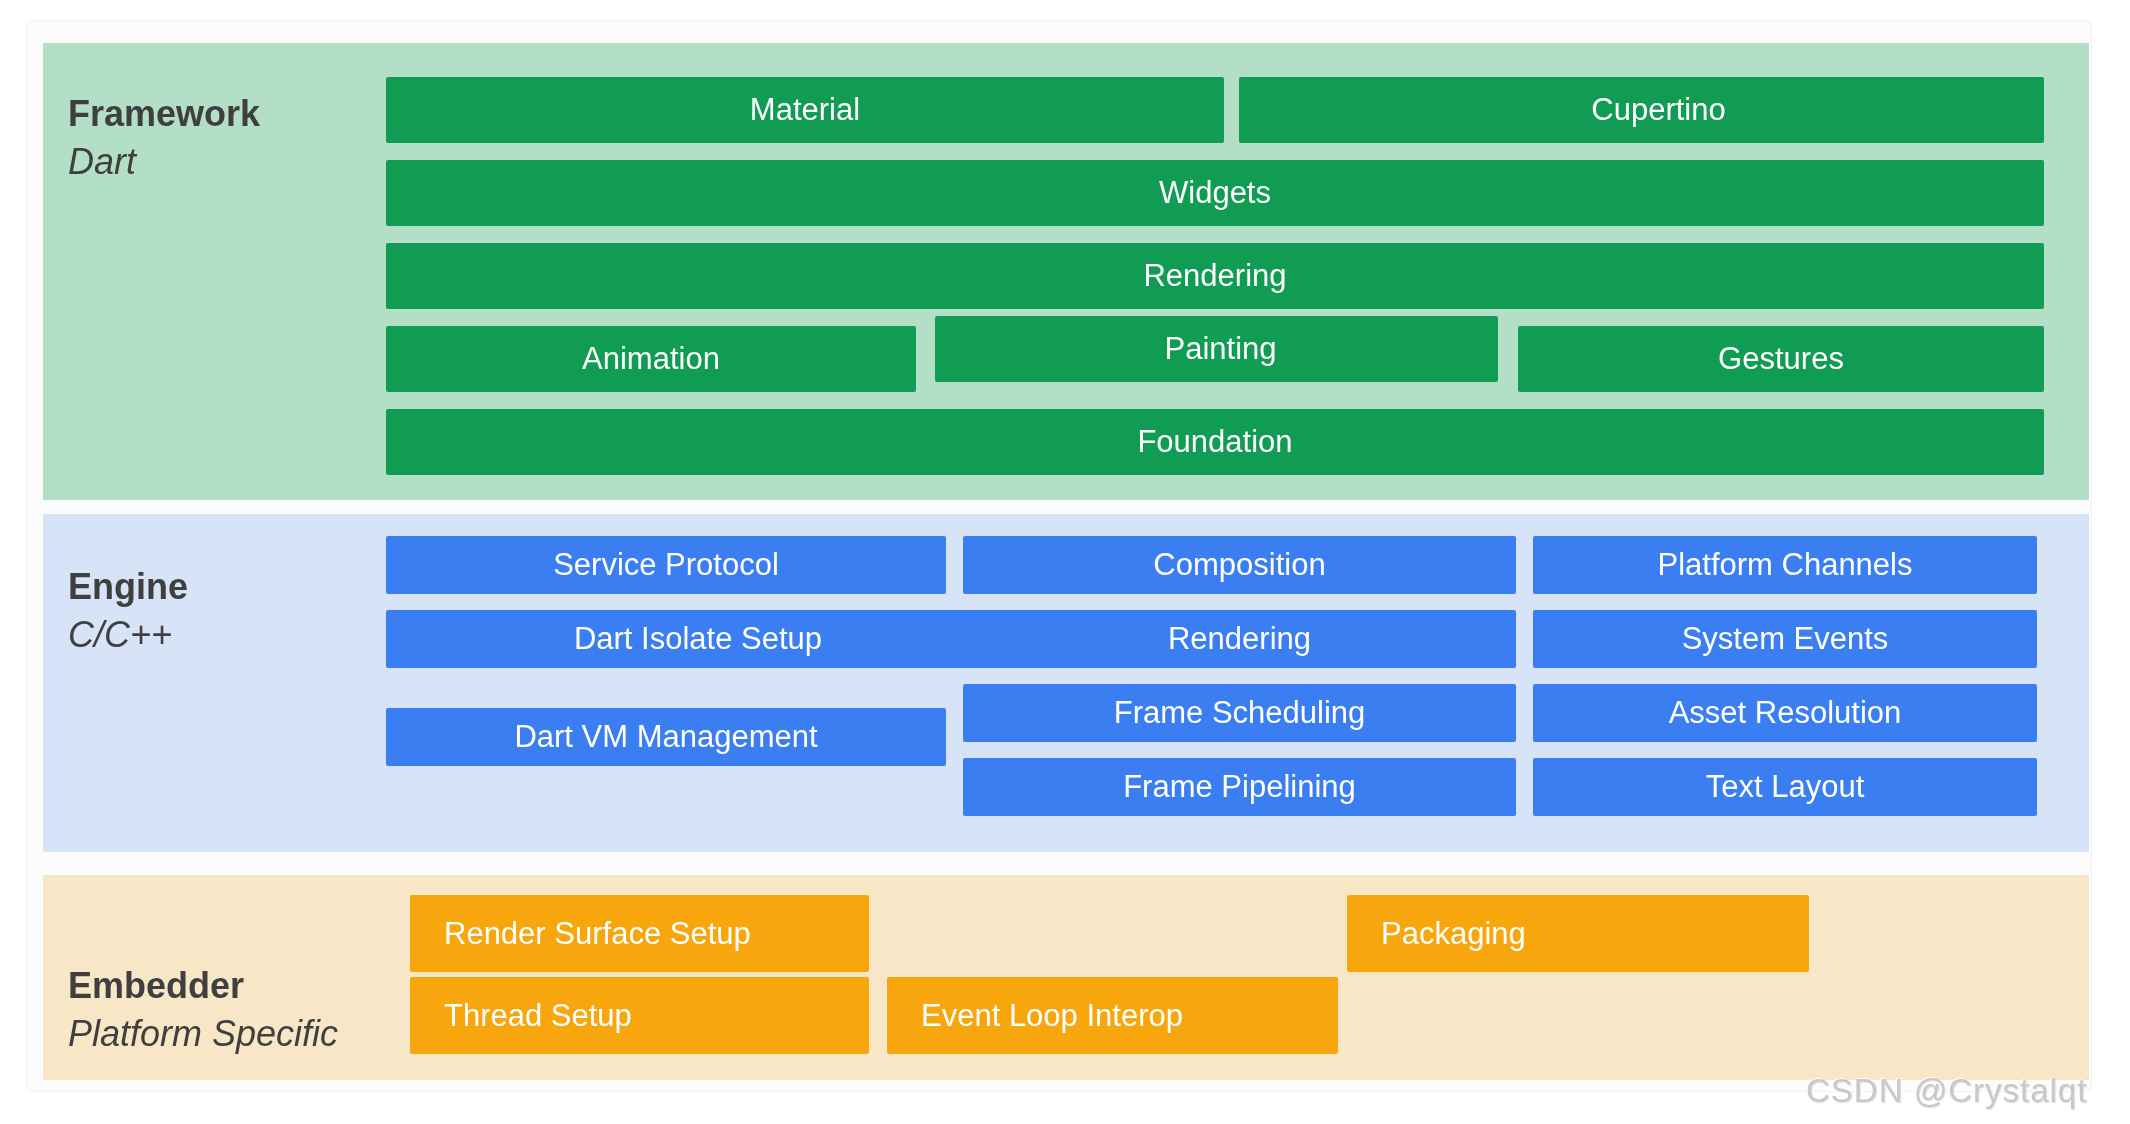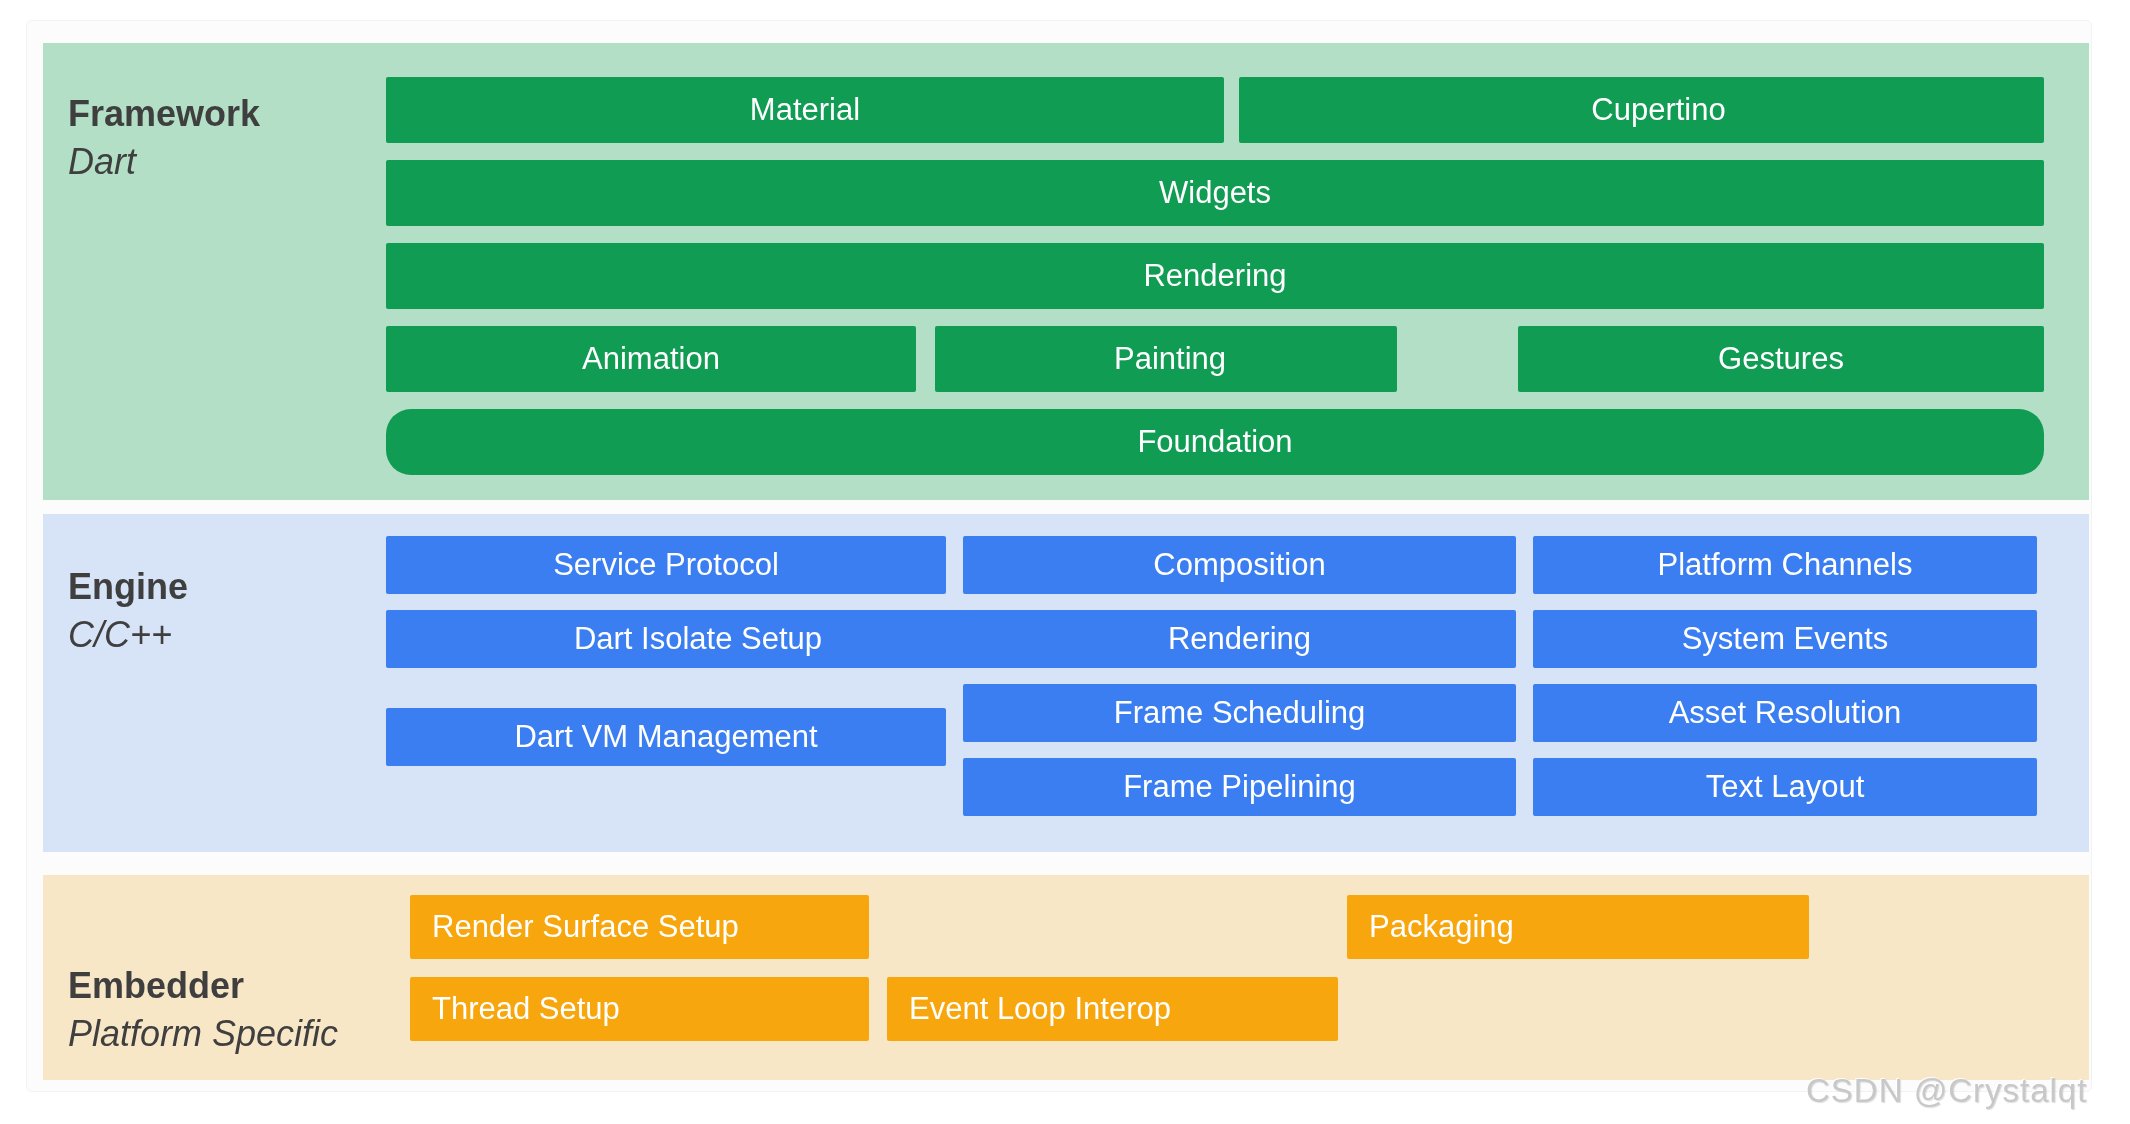--- a/index.html
+++ b/index.html
@@ -61,21 +61,21 @@
     align-items: center;
     justify-content: center;
     color: #ffffff;
     font-size: 31px;
     border-radius: 2px;
     white-space: nowrap;
     box-sizing: border-box;
   }
   .section-framework .bar { height: 66px; background: var(--framework_bar, #109c53); }
   .section-engine .bar    { height: 58px; background: var(--engine_bar, #3b7ef2); }
-  .section-embedder .bar  { height: 64px; background: var(--embedder_bar, #f8a60d); justify-content: flex-start; padding-left: 22px; }
+  .section-embedder .bar  { height: 77px; background: var(--embedder_bar, #f8a60d); justify-content: flex-start; padding-left: 34px; }
   .watermark {
     position: absolute;
     left: 1806px;
     top: 1072px;
     font-size: 33px;
     letter-spacing: 1px;
     color: var(--watermark_text, #c8c8c8);
     text-shadow: -1px -1px 0 rgba(255,255,255,0.9), 1px 1px 1px rgba(120,120,120,0.25);
     white-space: nowrap;
   }
@@ -89,23 +89,23 @@
   <div class="section section-framework">
     <div class="layer-label" style="left:25px; top:12px;">
       <div class="layer-title">Framework</div>
       <div class="layer-subtitle">Dart</div>
     </div>
     <div class="bar" style="left:343px;  top:34px;  width:838px;">Material</div>
     <div class="bar" style="left:1196px; top:34px;  width:805px;padding-left:34px;">Cupertino</div>
     <div class="bar" style="left:343px;  top:117px; width:1658px;">Widgets</div>
     <div class="bar" style="left:343px;  top:200px; width:1658px;">Rendering</div>
     <div class="bar" style="left:343px;  top:283px; width:530px;">Animation</div>
-    <div class="bar" style="left:892px;  top:283px; width:462px;padding-left:8px;">Painting</div>
+    <div class="bar" style="left:892px;  top:273px; width:563px;padding-left:8px;">Painting</div>
     <div class="bar" style="left:1475px; top:283px; width:526px;">Gestures</div>
-    <div class="bar" style="left:343px;  top:366px; width:1658px;border-radius:25px;">Foundation</div>
+    <div class="bar" style="left:343px;  top:366px; width:1658px;">Foundation</div>
   </div>
 
   <div class="section section-engine">
     <div class="layer-label" style="left:25px; top:14px;">
       <div class="layer-title">Engine</div>
       <div class="layer-subtitle">C/C++</div>
     </div>
     <div class="bar" style="left:343px;  top:22px;  width:560px;">Service Protocol</div>
     <div class="bar" style="left:343px;  top:96px;  width:624px;">Dart Isolate Setup</div>
     <div class="bar" style="left:343px;  top:170px; width:560px;margin-top:24px;">Dart VM Management</div>

